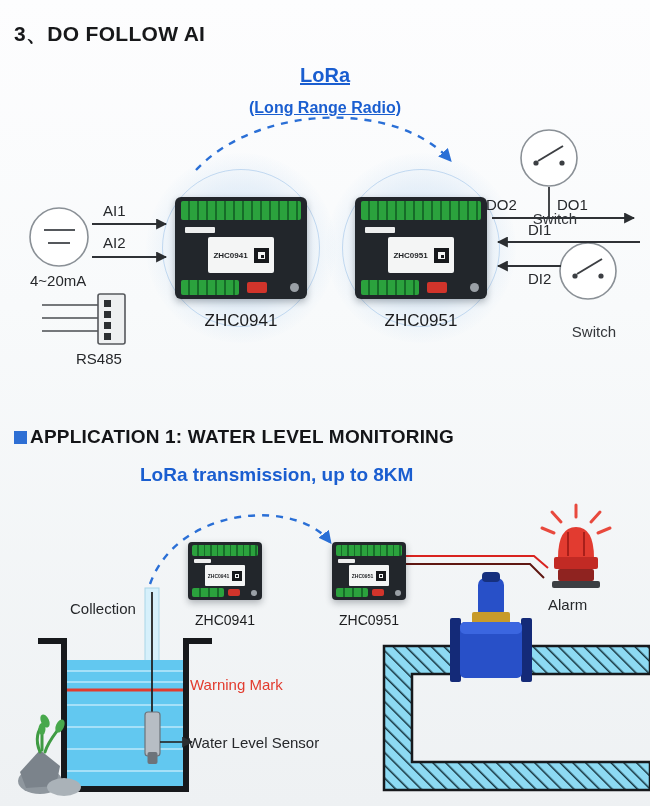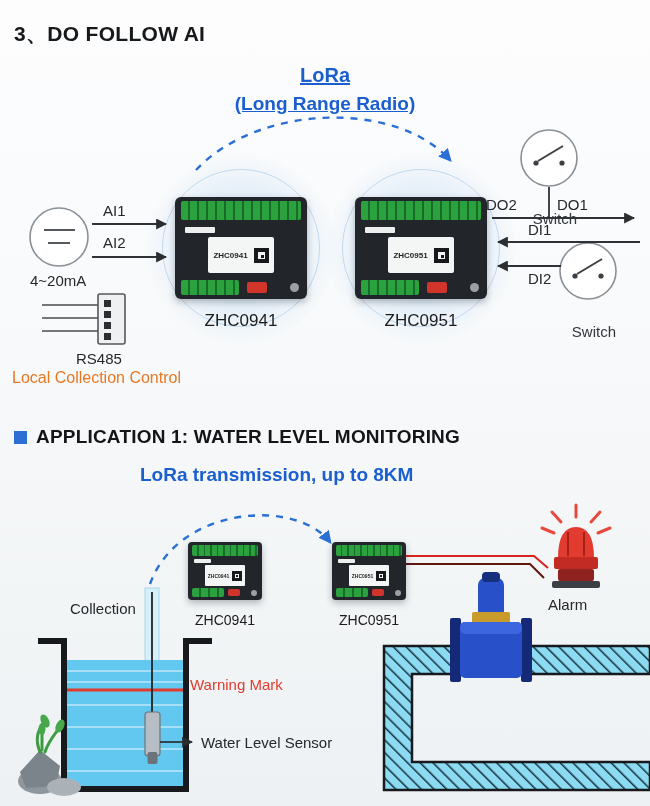--- a/index.html
+++ b/index.html
@@ -1,23 +1,23 @@
 <!DOCTYPE html>
 <html><head>
 <meta charset="utf-8">
 <style>
   html,body{margin:0;padding:0;background:#ffffff;font-family:"Liberation Sans",sans-serif;}
   .page{position:relative;width:650px;height:806px;overflow:hidden;
         background:linear-gradient(180deg,#fdfdfe 0%,#f8fafb 38%,#eef1f3 100%);}
   .title{position:absolute;left:14px;top:20px;font-size:21px;font-weight:700;color:#17181a;letter-spacing:.3px;z-index:3;}
   .lora1{position:absolute;left:200px;top:64px;width:250px;text-align:center;color:#1a5ed0;font-weight:700;z-index:3;text-decoration:underline;}
   .lora1 .l1{font-size:20px;}
-  .lora1 .l2{font-size:19px;margin-top:6px;}
+  .lora1 .l2{font-size:16px;margin-top:12px;}
   .lora2{position:absolute;left:140px;top:464px;width:370px;text-align:left;font-size:19px;font-weight:700;color:#1a5ed0;z-index:3;}
-  .sec2head{position:absolute;left:14px;top:426px;display:flex;align-items:center;gap:9px;z-index:3;}
+  .sec2head{position:absolute;left:14px;top:426px;display:flex;align-items:center;gap:3px;z-index:3;}
   .sec2head .sq{width:13px;height:13px;background:#2e6fd4;}
   .sec2head .txt{font-size:19px;font-weight:700;color:#141518;letter-spacing:.2px;}
   .lbl{position:absolute;font-size:15px;color:#26282b;white-space:nowrap;z-index:3;}
   .orange{color:#e87722;font-size:16px;}
   .red{color:#e23b2e;}
   .devlabel{position:absolute;font-size:17px;color:#1c1d1f;text-align:center;z-index:3;}
   .devlabel.sml{font-size:14px;}
   .swlabel{position:absolute;font-size:15px;color:#33363a;text-align:right;z-index:3;margin-top:48px;}
   .glow{position:absolute;width:190px;height:190px;border-radius:50%;z-index:0;
         background:radial-gradient(circle,rgba(125,178,230,.30) 0%,rgba(125,178,230,.15) 46%,rgba(125,178,230,0) 72%);}
@@ -242,35 +242,34 @@
     </div>
     <div class="d-bot"></div>
     <div class="d-red"></div>
     <div class="d-ant"></div>
   </div>
 
   <div class="lbl" style="left:103px;top:202px">AI1</div>
   <div class="lbl" style="left:103px;top:234px">AI2</div>
   <div class="lbl" style="left:30px;top:272px">4~20mA</div>
   <div class="lbl" style="left:76px;top:350px">RS485</div>
-  <div class="lbl orange" style="left:12px;top:369px">Local Collection Control</div>
   <div class="devlabel" style="left:175px;top:311px;width:132px">ZHC0941</div>
   <div class="devlabel" style="left:355px;top:311px;width:132px">ZHC0951</div>
   <div class="lbl" style="left:486px;top:196px">DO2</div>
   <div class="lbl" style="left:557px;top:196px">DO1</div>
   <div class="lbl" style="left:528px;top:221px">DI1</div>
   <div class="lbl" style="left:528px;top:270px">DI2</div>
   <div class="swlabel" style="left:521px;top:162px;width:56px">Switch</div>
   <div class="swlabel" style="left:560px;top:275px;width:56px">Switch</div>
 
   <div class="sec2head">
     <span class="sq"></span>
     <span class="txt">APPLICATION 1: WATER LEVEL MONITORING</span>
   </div>
   <div class="lora2">LoRa transmission, up to 8KM</div>
   <div class="lbl" style="left:70px;top:600px">Collection</div>
   <div class="devlabel sml" style="left:188px;top:612px;width:74px">ZHC0941</div>
   <div class="devlabel sml" style="left:332px;top:612px;width:74px">ZHC0951</div>
   <div class="lbl" style="left:548px;top:596px;width:60px;text-align:left">Alarm</div>
   <div class="lbl red" style="left:190px;top:676px">Warning Mark</div>
-  <div class="lbl" style="left:201px;top:734px">Water Level Sensor</div>
+  <div class="lbl" style="left:188px;top:734px">Water Level Sensor</div>
 
 </div>
 
 </body></html>

